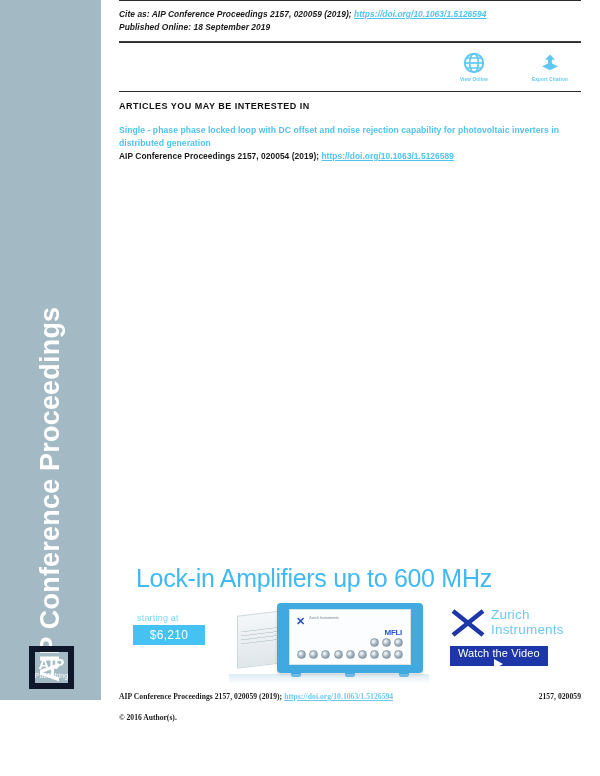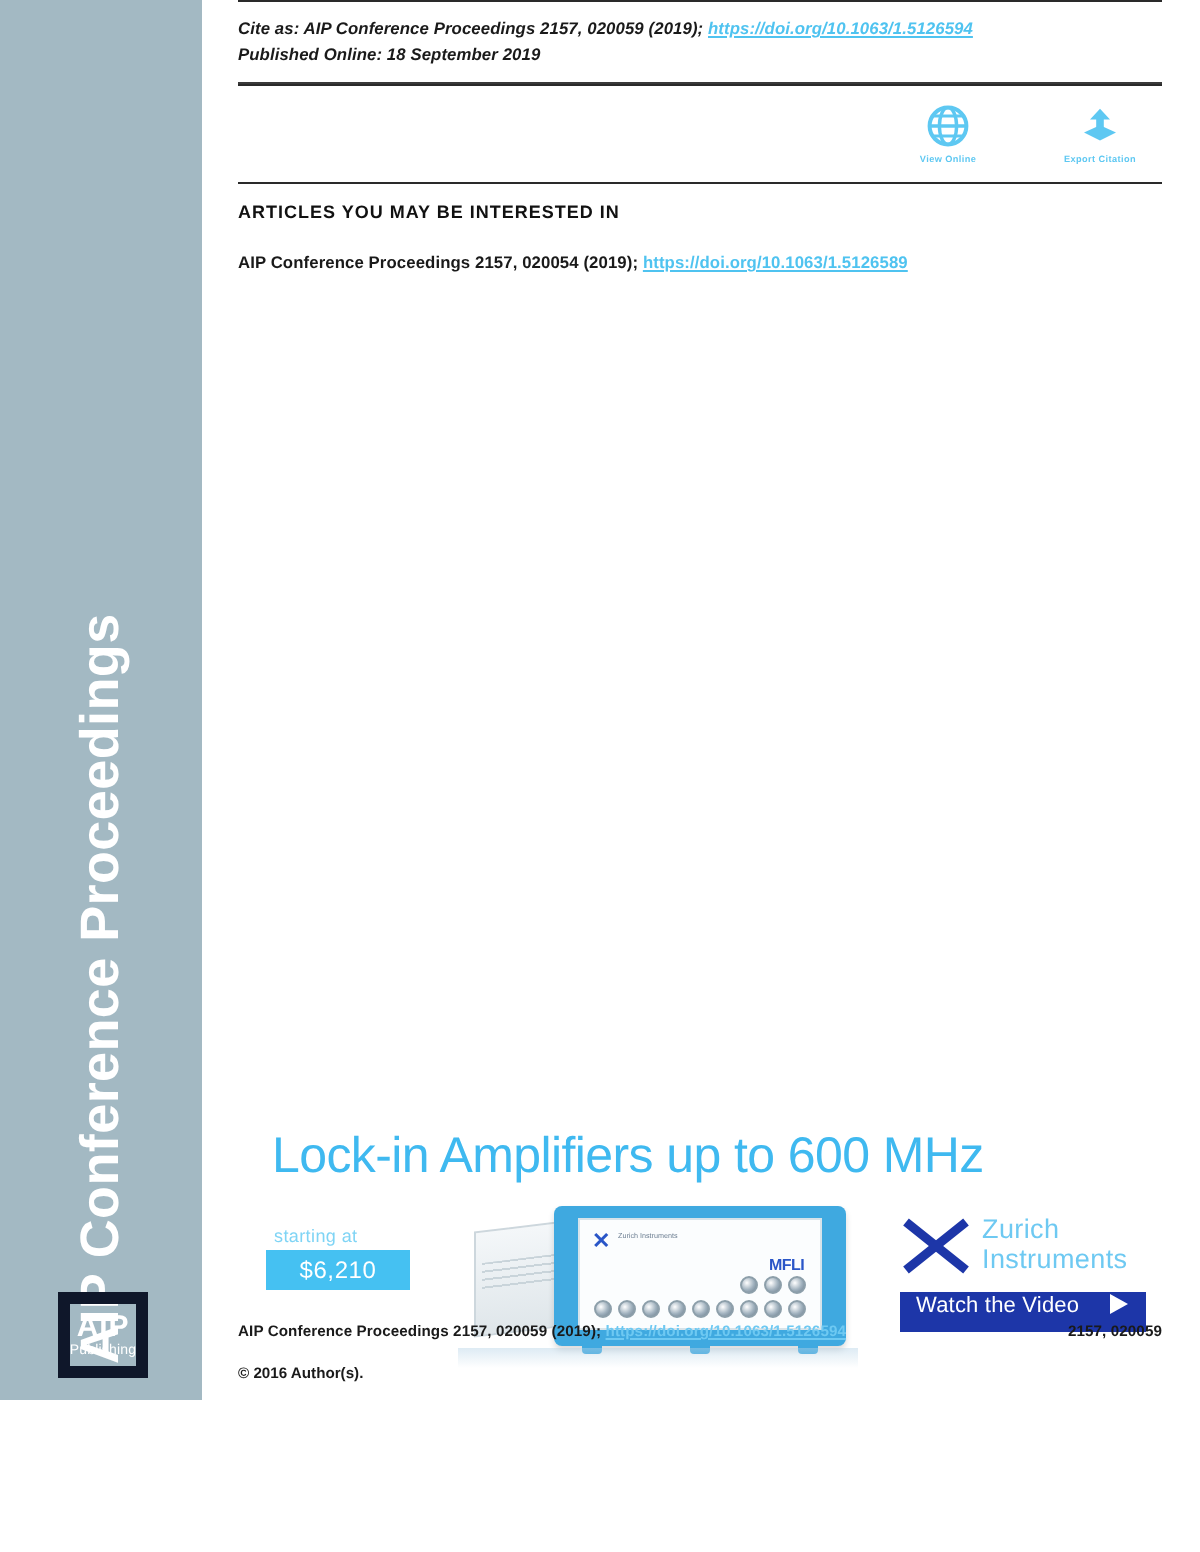--- a/index.html
+++ b/index.html
@@ -322,23 +322,24 @@
     line-height: 15px;
     color: #6ec9f2;
     letter-spacing: 0.2px;
   }
   .zi-button {
     position: absolute;
     left: 331px;
     top: 90px;
     height: 20px;
     display: flex;
-    align-items: flex-start;
+    align-items: center;
     background: #1d36a8;
     border: 1px solid #1d36a8;
+    flex-direction: column;
   }
   .zi-button-label {
     color: #ffffff;
     font-size: 11px;
     display: flex;
     align-items: center;
     padding: 0 7px;
     letter-spacing: 0.1px;
   }
   .zi-button-sep { width: 1px; background: #ffffff; }
@@ -352,22 +353,23 @@
     width: 0; height: 0;
     border-left: 9px solid #ffffff;
     border-top: 5.5px solid transparent;
     border-bottom: 5.5px solid transparent;
   }
 
   
   .footer {
     position: absolute;
     left: 0;
-    top: 661px;
+    top: 692px;
     width: 462px;
+    font-family: Liberation Serif, serif;
   }
   .footer-row {
     display: flex;
     justify-content: space-between;
     align-items: baseline;
     font-size: 7.6px;
     font-weight: bold;
     color: #1a1a1a;
     letter-spacing: 0.05px;
   }
@@ -435,20 +437,21 @@
         <span class="icon-caption">Export Citation</span>
       </div>
 
     </div>
 
     <hr class="hr">
 
     <div class="related-head">ARTICLES YOU MAY BE INTERESTED IN</div>
 
     <div class="related-item">
+      <div class="related-title">Single - phase phase locked loop with DC offset and noise rejection capability for photovoltaic inverters in distributed generation</div>
       <div class="related-cite">
         <span>AIP Conference Proceedings </span><span>2157</span><span>, 020054 (2019); </span><a class="link" href="#">https://doi.org/10.1063/1.5126589</a>
       </div>
     </div>
 
     <div class="ad-banner">
 
       <div class="ad-headline">Lock-in Amplifiers up to 600 MHz</div>
 
       <div class="ad-starting">starting at</div>

